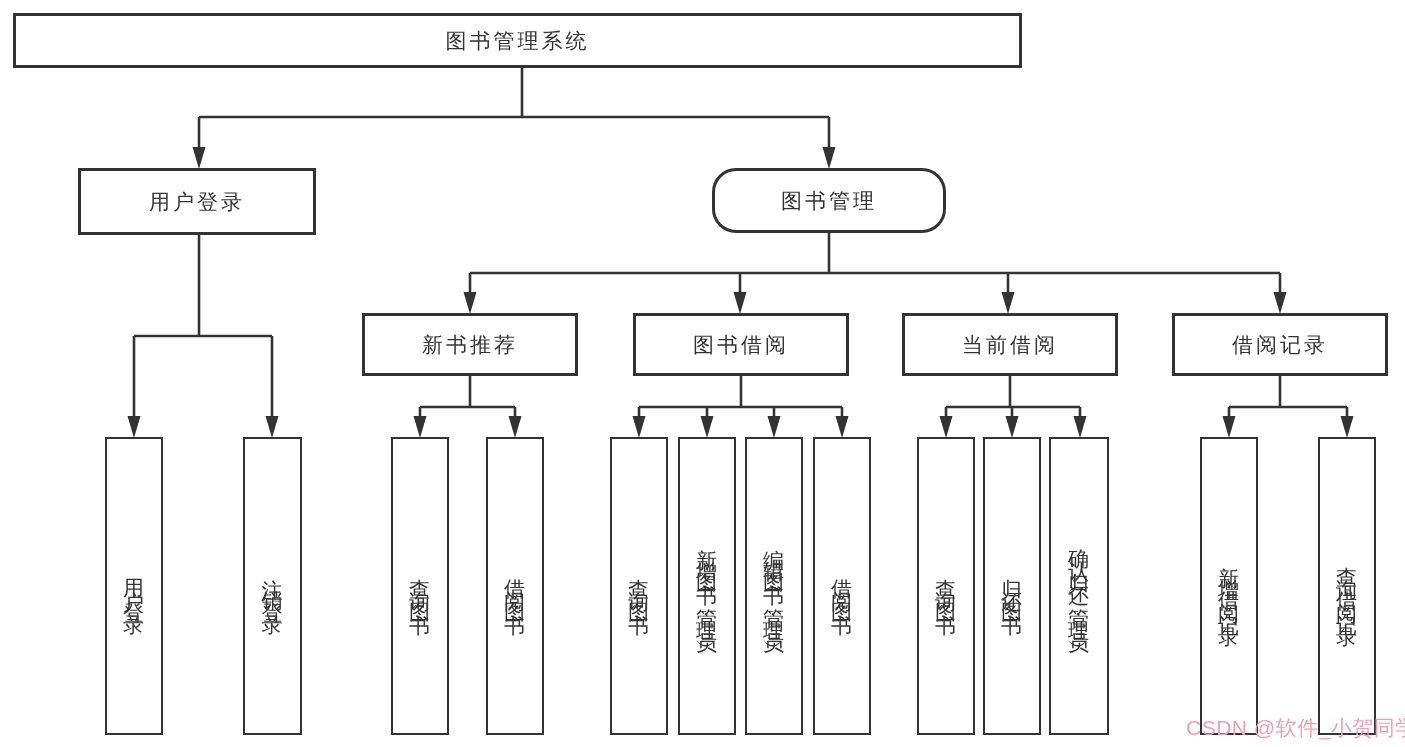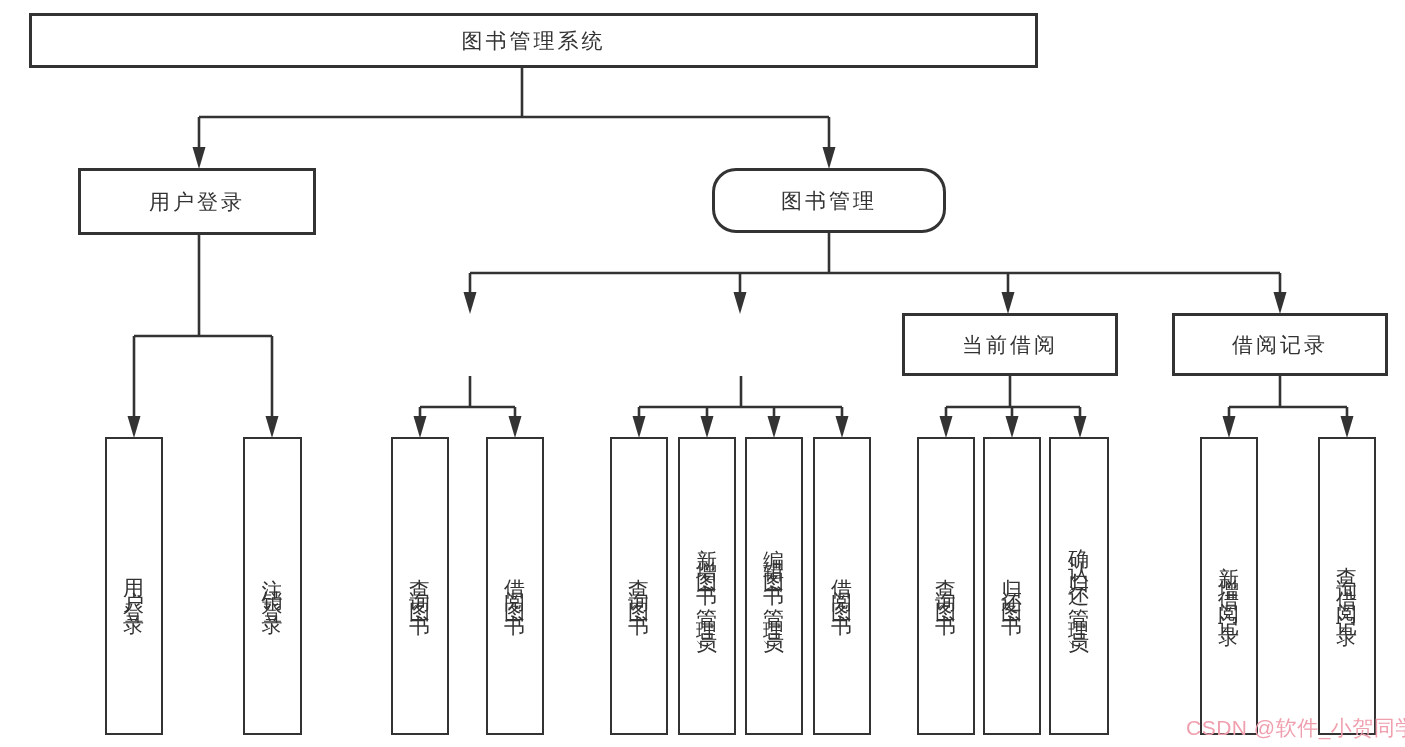--- a/index.html
+++ b/index.html
@@ -100,31 +100,37 @@
     <g>
       <line x1="1280" y1="376" x2="1280" y2="407"></line>
       <line x1="1229" y1="407" x2="1347" y2="407"></line>
       <line x1="1229" y1="407" x2="1229" y2="417"></line>
       <polygon points="1222.5,416 1235.5,416 1229,438"></polygon>
       <line x1="1347" y1="407" x2="1347" y2="417"></line>
       <polygon points="1340.5,416 1353.5,416 1347,438"></polygon>
     </g>
   </svg>
 
-  <div class="box" style="left:13px;top:13px;width:1009px;height:55px;margin-left:16px;">
+  <div class="box" style="left:13px;top:13px;width:1009px;height:55px;">
     <span>图书管理系统</span>
   </div>
 
   <div class="box" style="left:78px;top:168px;width:238px;height:67px;">
     <span>用户登录</span>
   </div>
   <div class="box" style="left:712px;top:168px;width:234px;height:65px;border-radius:24px;">
     <span>图书管理</span>
   </div>
 
+  <div class="box" style="left:362px;top:313px;width:216px;height:63px;">
+    <span>新书推荐</span>
+  </div>
+  <div class="box" style="left:633px;top:313px;width:216px;height:63px;">
+    <span>图书借阅</span>
+  </div>
   <div class="box" style="left:1172px;top:313px;width:216px;height:63px;">
     <span>借阅记录</span>
   </div>
   <div class="box" style="left:902px;top:313px;width:216px;height:63px;">
     <span>当前借阅</span>
   </div>
 
   <div class="box leaf" style="left:105px;top:437px;width:58px;height:298px;">
     <span class="vtext">用户登录</span>
   </div>

